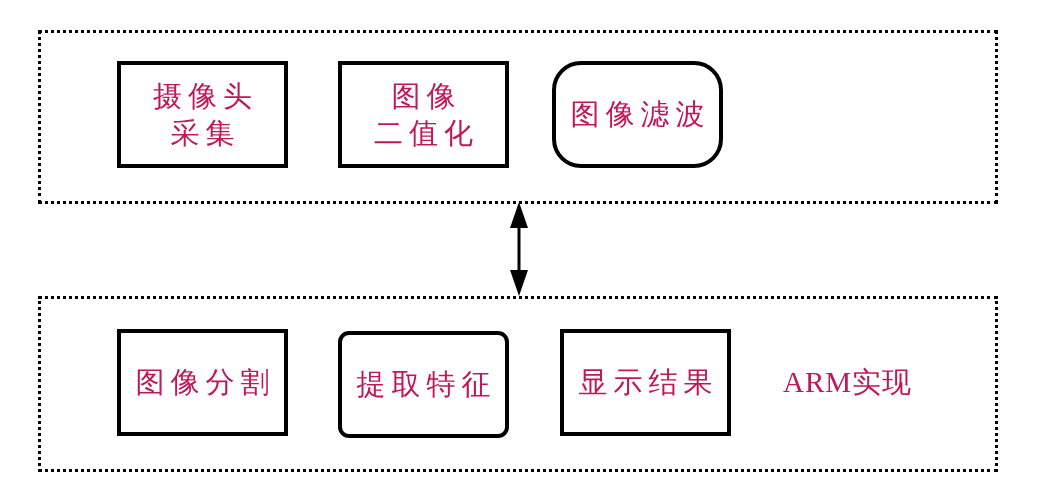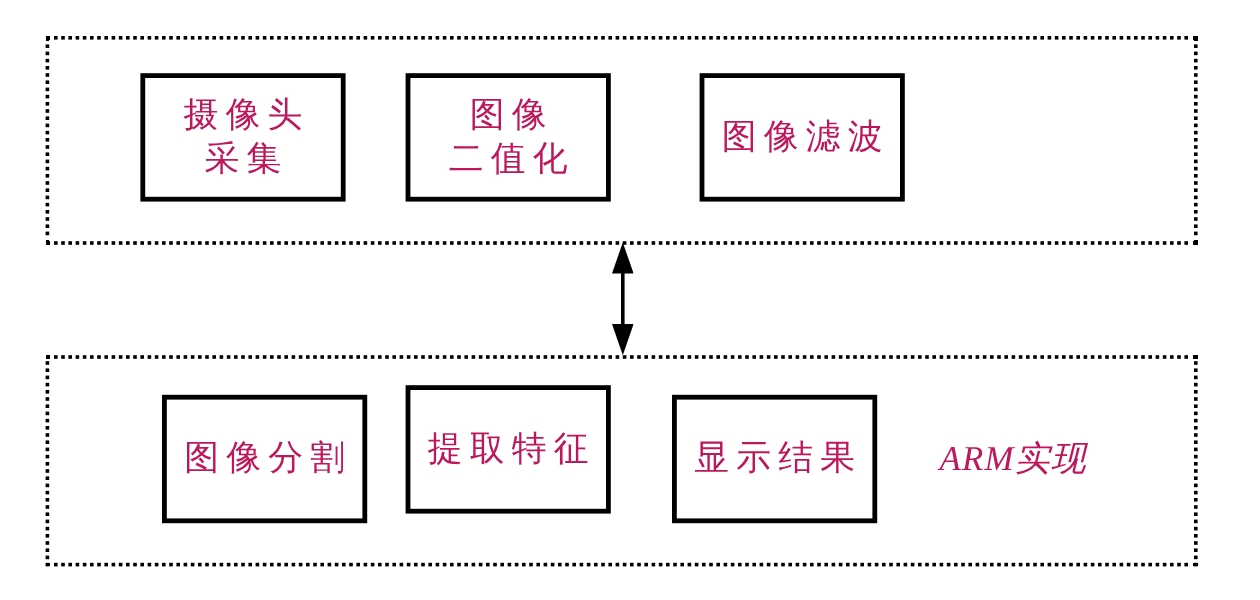--- a/index.html
+++ b/index.html
@@ -47,38 +47,37 @@
   }
   .flow-box .box-label {
     font-size: 29px;
     line-height: 37px;
     letter-spacing: 6px;
     padding-left: 6px; 
     white-space: pre-line;
   }
   .pos-1 { left: 76px;  top: 28px; }
   .pos-2 { left: 297px; top: 28px; align-items: center; }
-  .pos-3 { left: 542px; top: 28px; }
-  .pos-4 { left: 76px;  top: 30px; margin-left: 18px; }
-  .pos-5 { left: 297px; top: 22px; }
+  .pos-3 { left: 511px; top: 28px; border-radius: 29px; }
+  .pos-4 { left: 76px;  top: 30px; }
+  .pos-5 { left: 297px; top: 32px; border-radius: 11px; }
   .pos-6 { left: 519px; top: 30px; }
   .region-label {
     position: absolute;
     left: 742px;
     top: 28px;
     height: 107px;
     display: flex;
     align-items: center;
     font-size: 29px;
     letter-spacing: 1px;
     white-space: nowrap;
   }
   .region-bottom .region-label {
     top: 30px;
-    font-style: italic;
   }
   .connector-arrow {
     position: absolute;
     left: 510px;
     top: 202px;
     width: 18px;
     height: 94px;
   }
   .connector-label {
     position: absolute;

